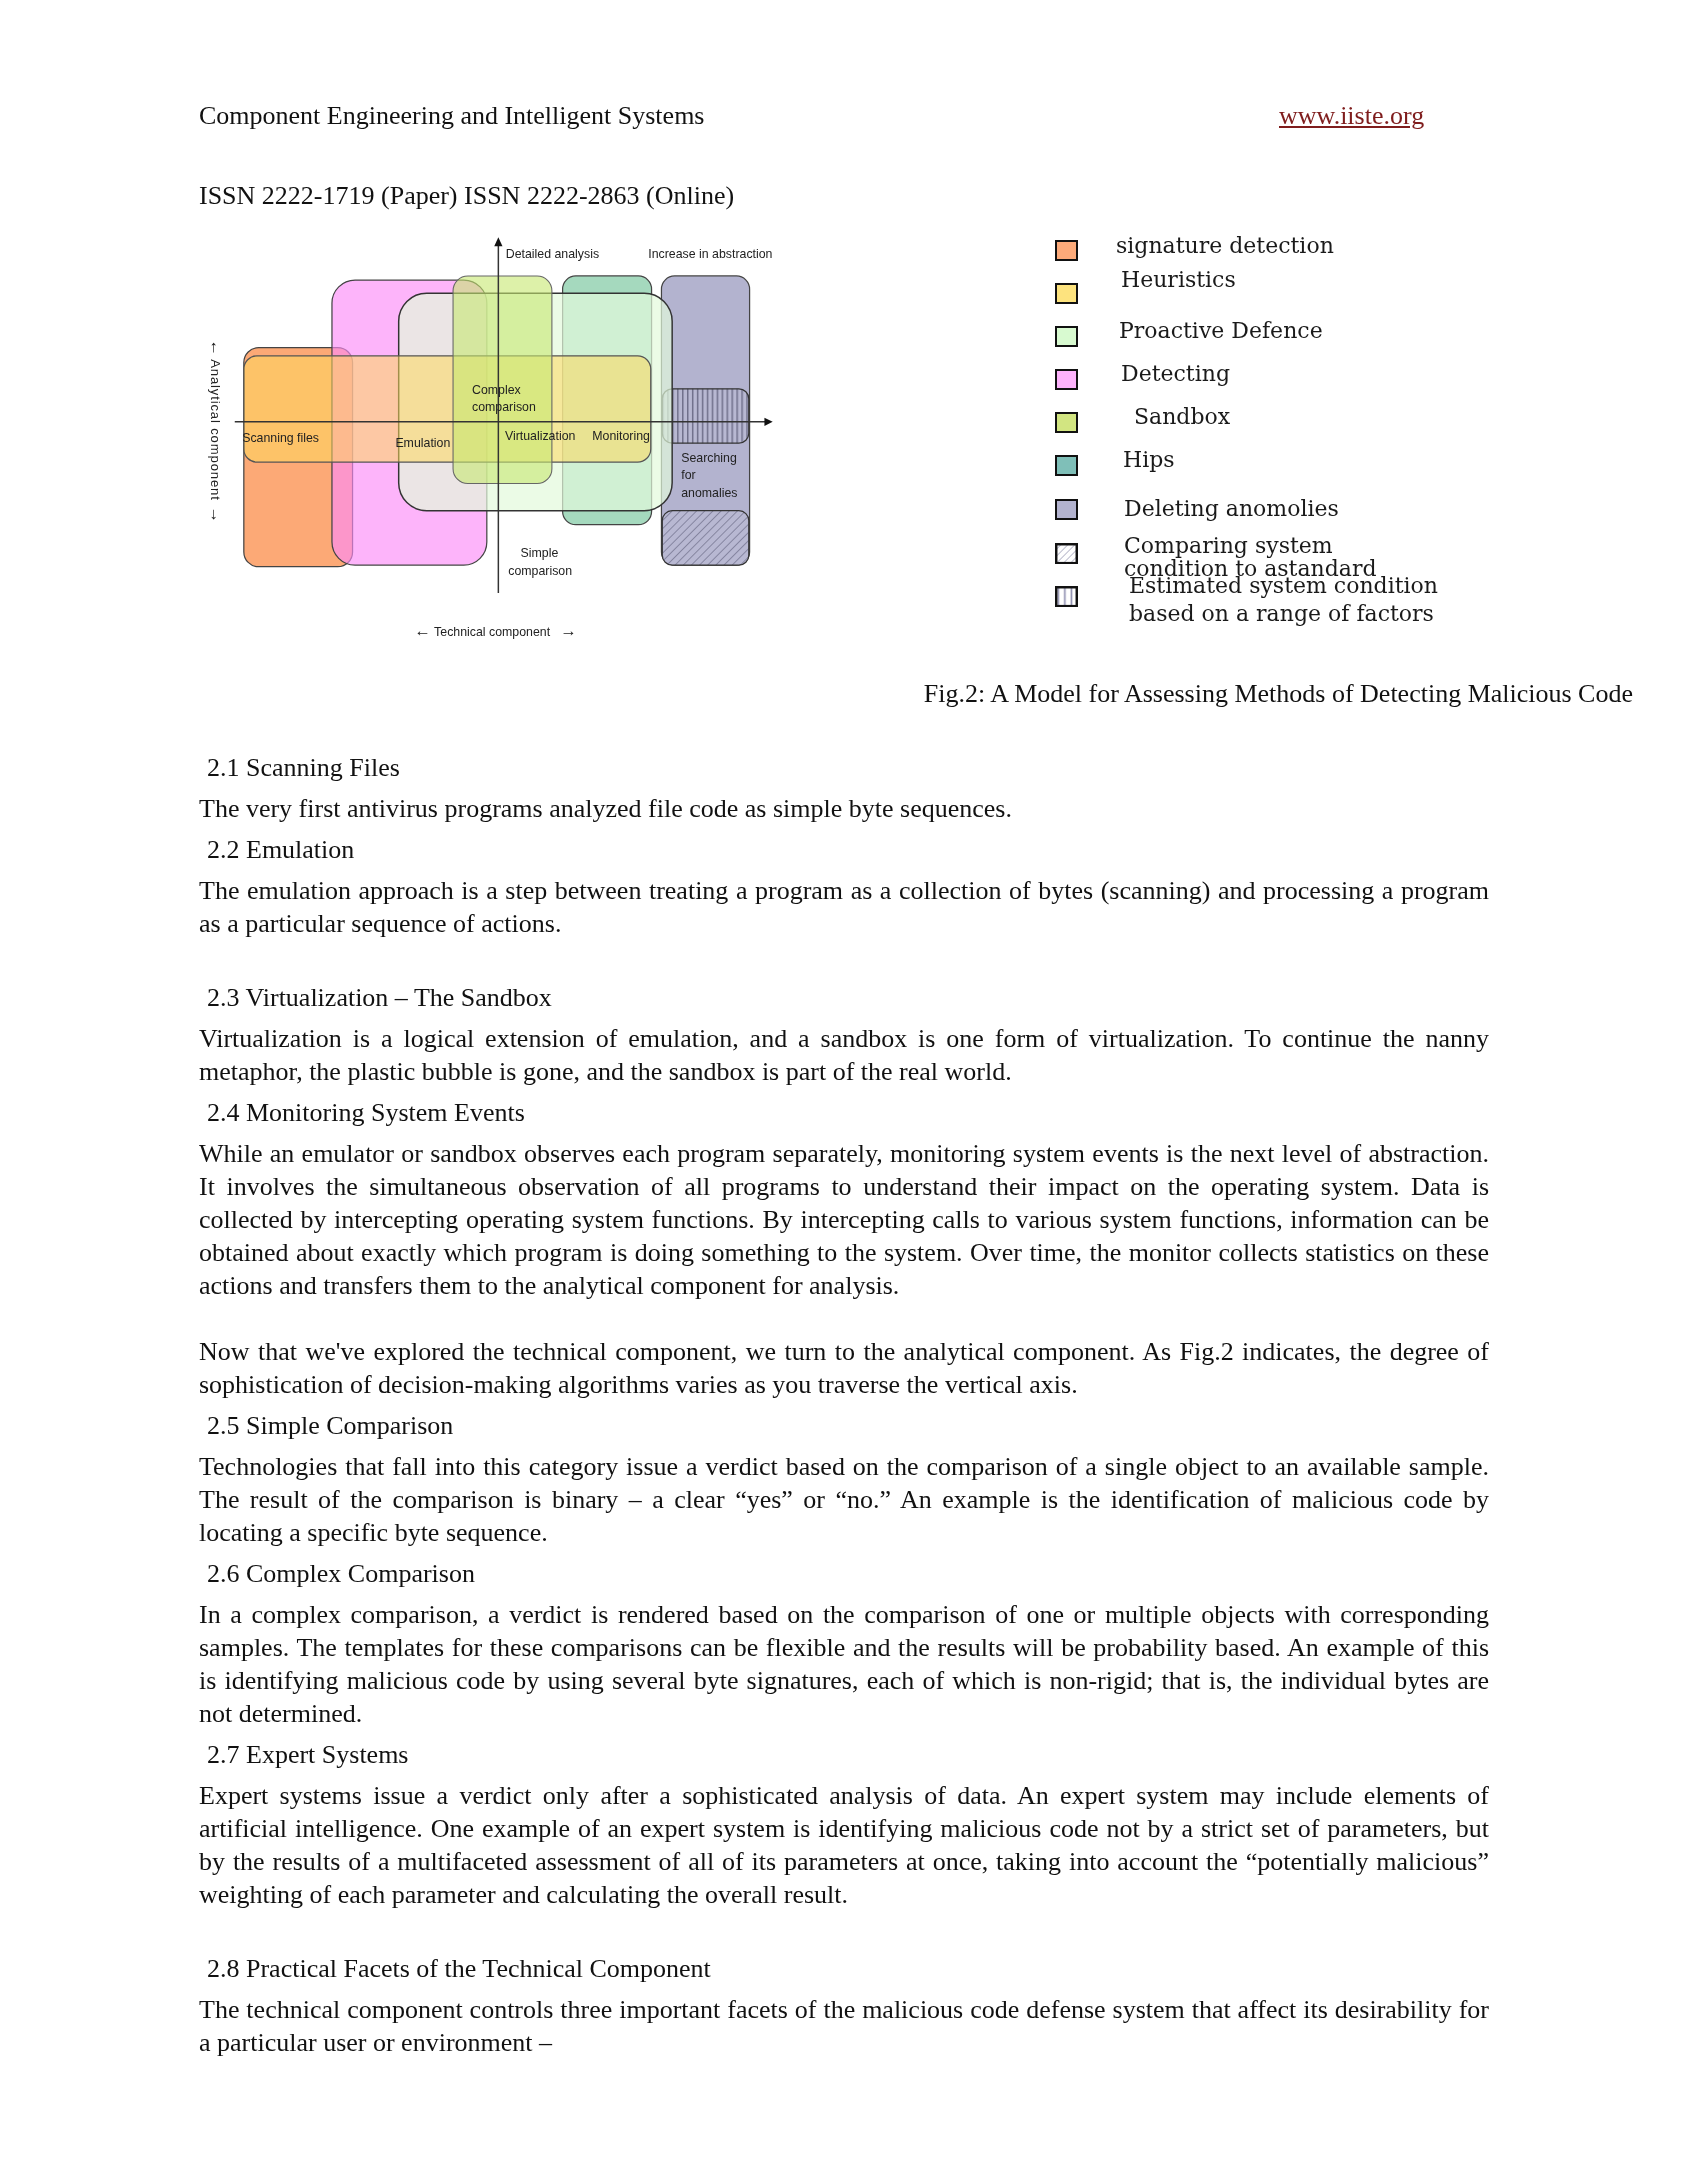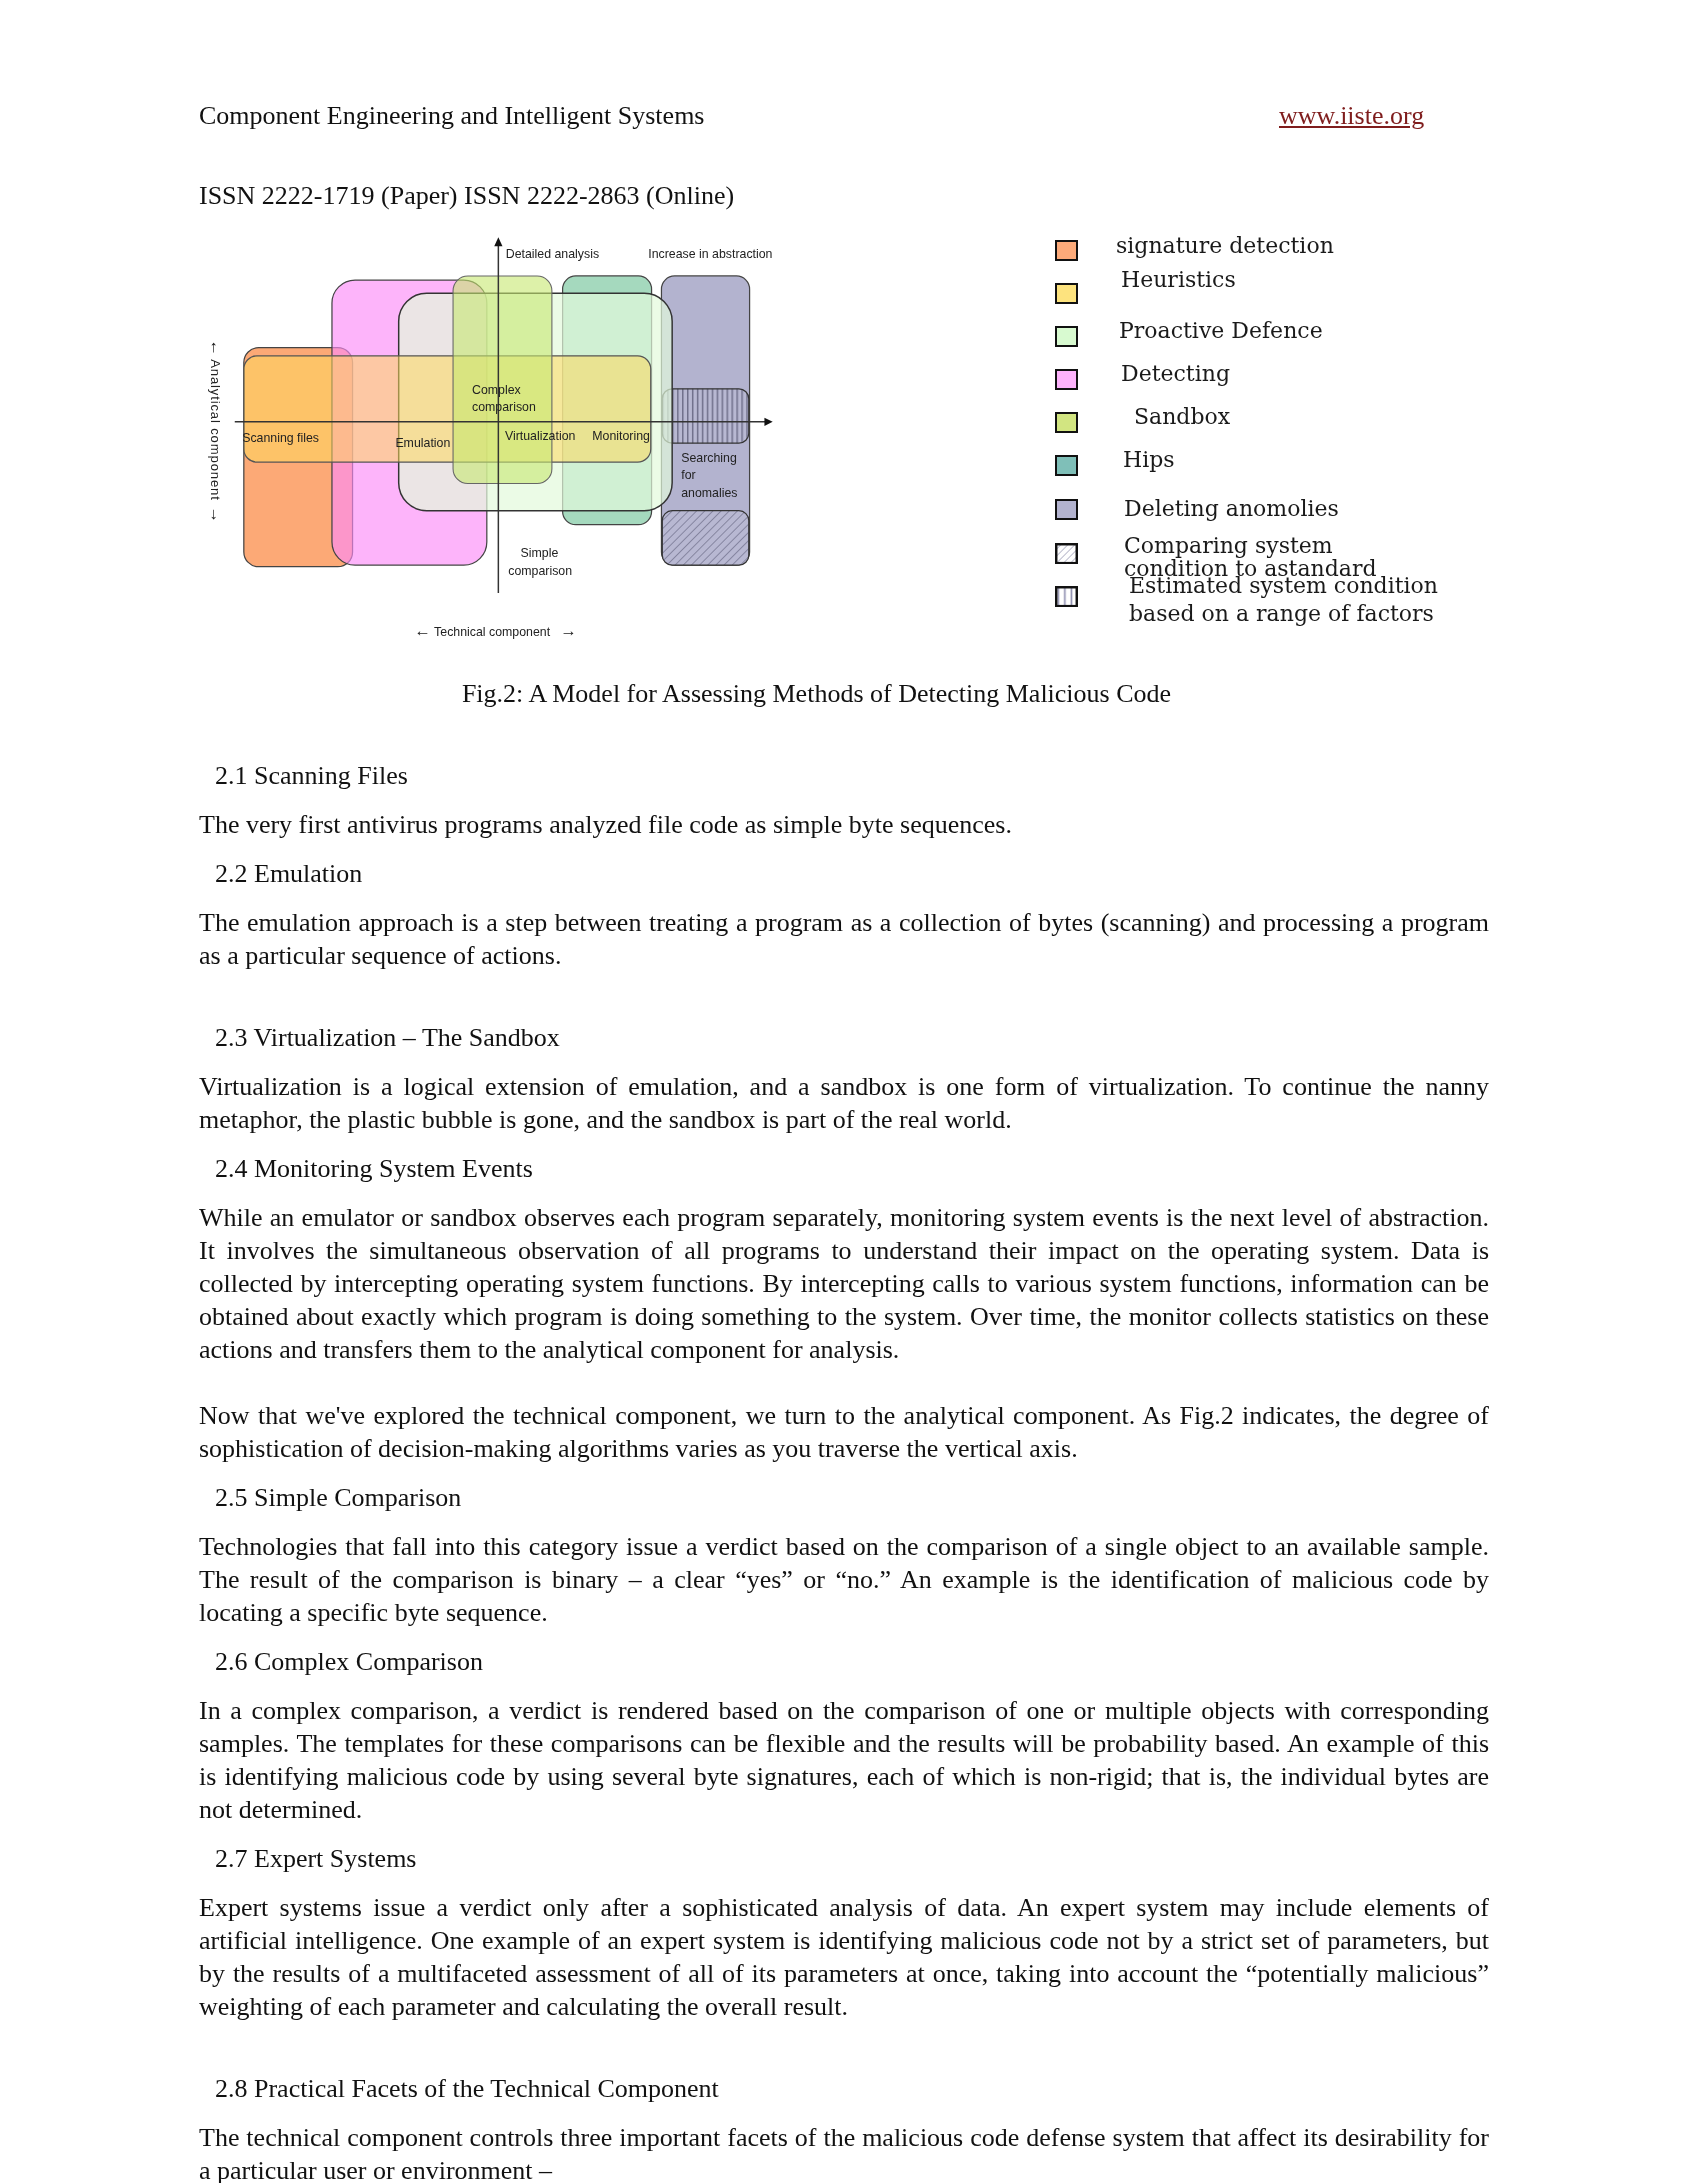--- a/index.html
+++ b/index.html
@@ -5,25 +5,25 @@
   html, body { margin: 0; padding: 0; background: #ffffff; }
   body { width: 1687px; height: 2183px; position: relative; overflow: hidden;
          font-family: "Liberation Serif", "DejaVu Serif", serif; color: #111; }
   .hdr { position: absolute; font-size: 26px; line-height: 33px; white-space: nowrap; }
   .hdr-link { color: #7f1d1d; text-decoration: underline; }
   .fig { position: absolute; left: 0; top: 0; width: 1687px; height: 659px; }
   .legend { position: absolute; left: 1055px; top: 227px; width: 461px; }
   .leg-item { position: absolute; left: 0; font-family: "DejaVu Serif", serif; font-size: 22px; line-height: 26px; color: #1a1a1a; white-space: nowrap; }
   .leg-sw { position: absolute; left: 0; width: 23px; height: 21.4px; border: 2.5px solid #111; box-sizing: border-box; }
   .leg-label { position: absolute; left: 66px; top: -6.6px; }
-  .caption { position: absolute; left: 0; width: 1633px; top: 677px; text-align: center; font-size: 26px; line-height: 33px; }
+  .caption { position: absolute; left: 0; width: 1633px; top: 677px; text-align: right; font-size: 26px; line-height: 33px; }
   .body { position: absolute; left: 199px; width: 1290px; top: 743px; font-size: 26px; line-height: 33px; }
   .body p { margin: 0; text-align: justify; }
   .body .gap { height: 33px; }
-  .body h3 { margin: 16px; font-weight: normal; font-size: 26px; line-height: 33px; }
+  .body h3 { margin: 8px; font-weight: normal; font-size: 26px; line-height: 33px; }
   .dlabel { font-family: "Liberation Sans", "DejaVu Sans", sans-serif; font-size: 15px; fill: #222; }
 </style>
 </head>
 <body>
 
 <div class="hdr" style="left:199px; top:99px;">Component Engineering and Intelligent Systems</div>
 <a class="hdr hdr-link" style="left:1279px; top:99px;">www.iiste.org</a>
 <div class="hdr" style="left:199px; top:151px;margin-top:28px;">ISSN 2222-1719 (Paper) ISSN 2222-2863 (Online)</div>
 
 <svg class="fig" viewBox="0 0 2048 800" width="1687" height="659">

